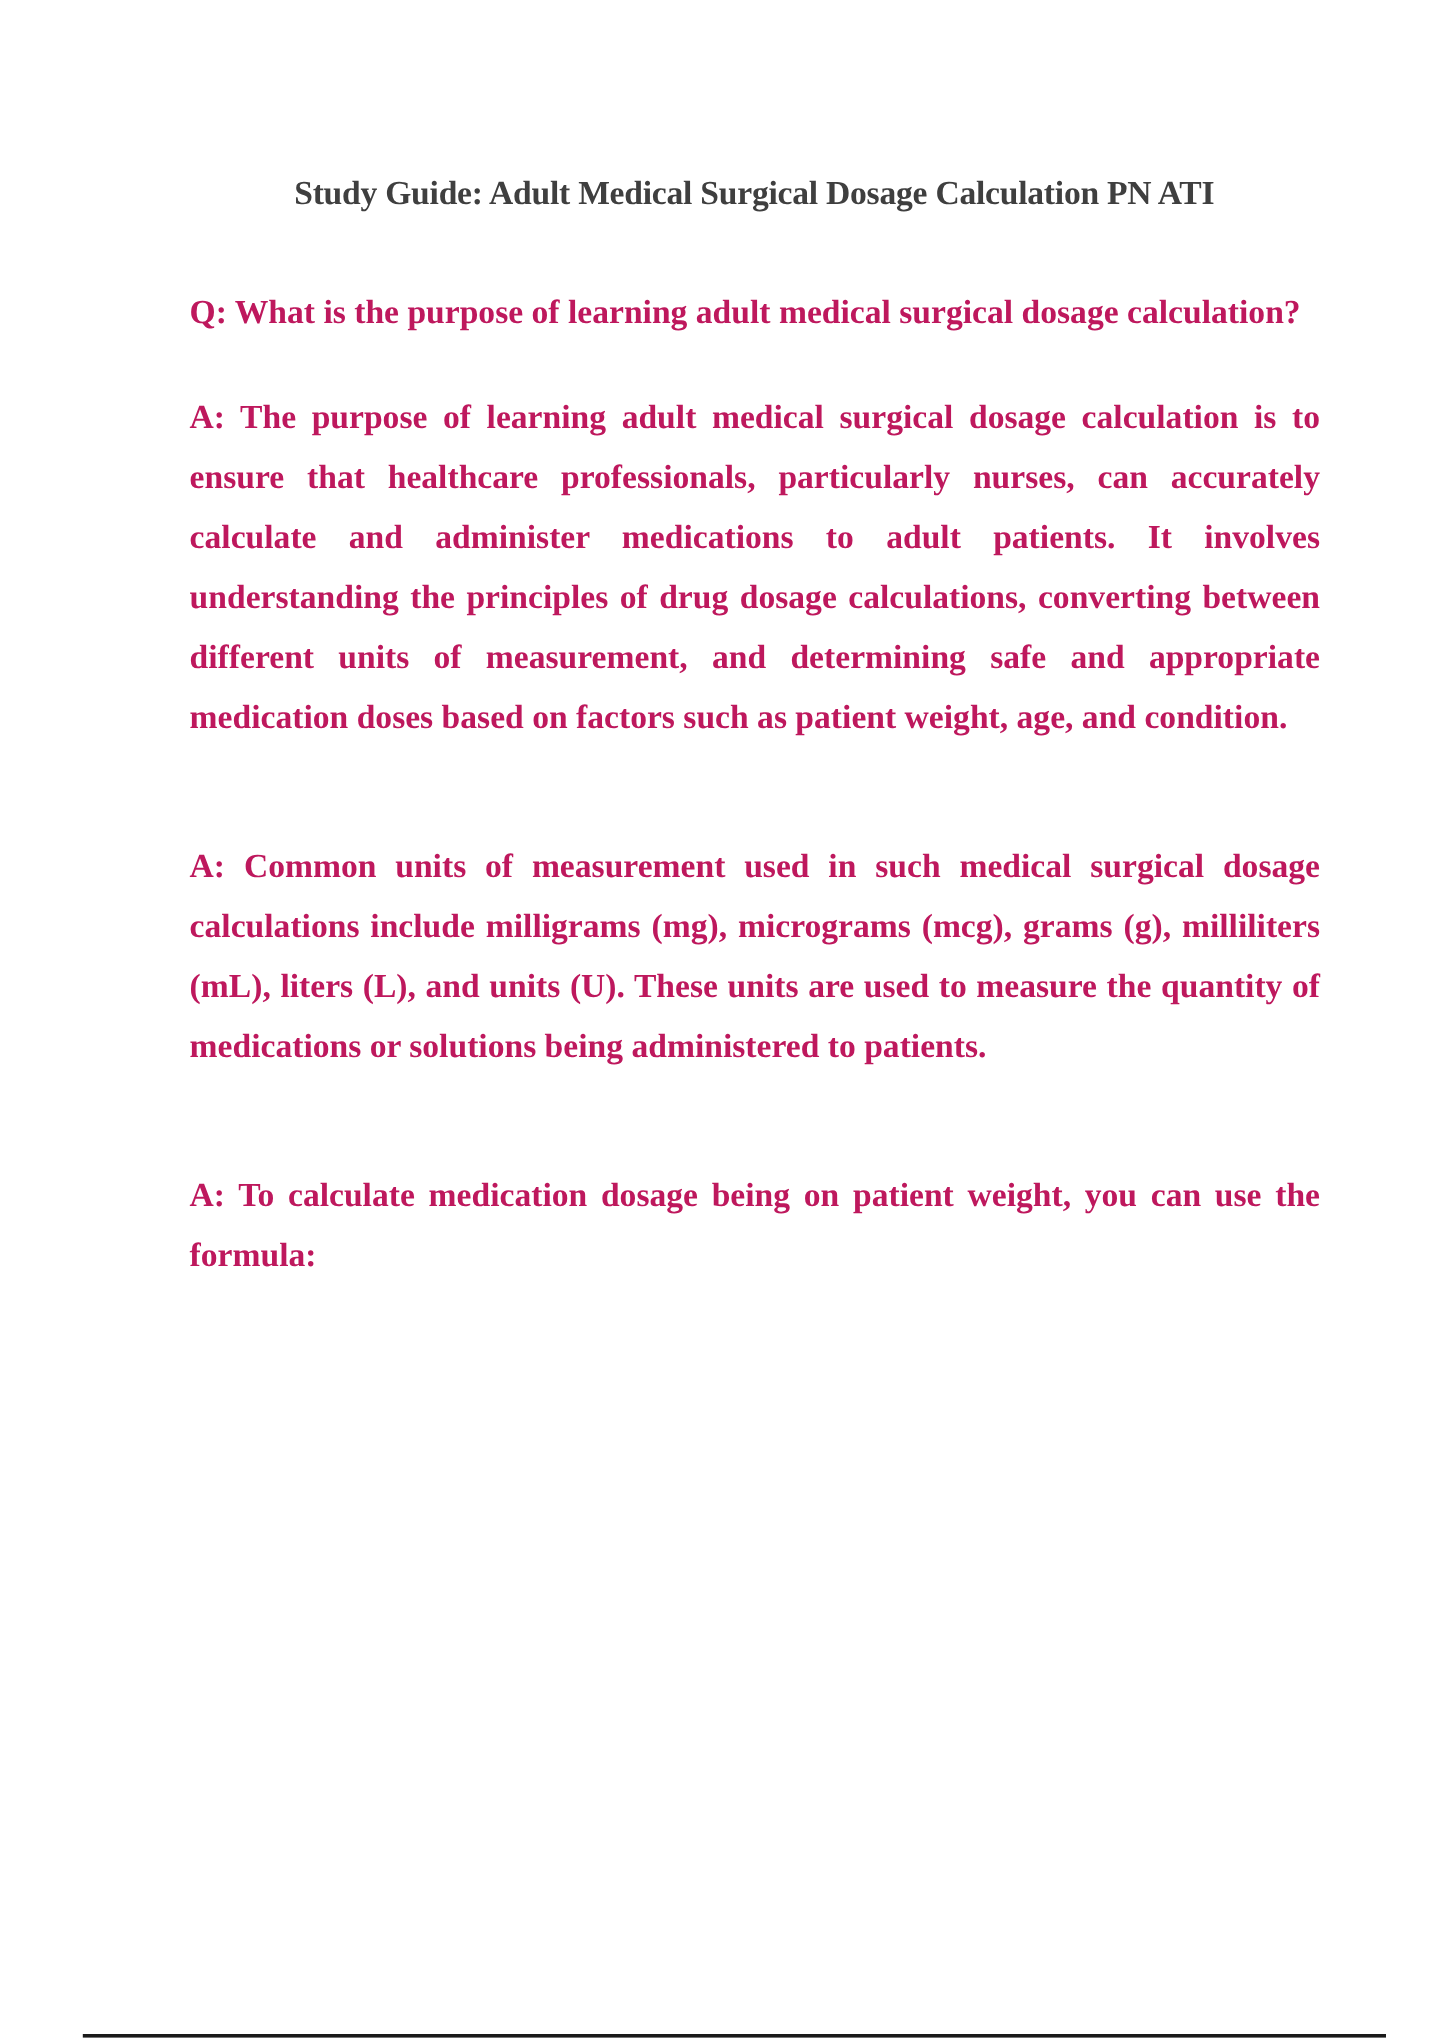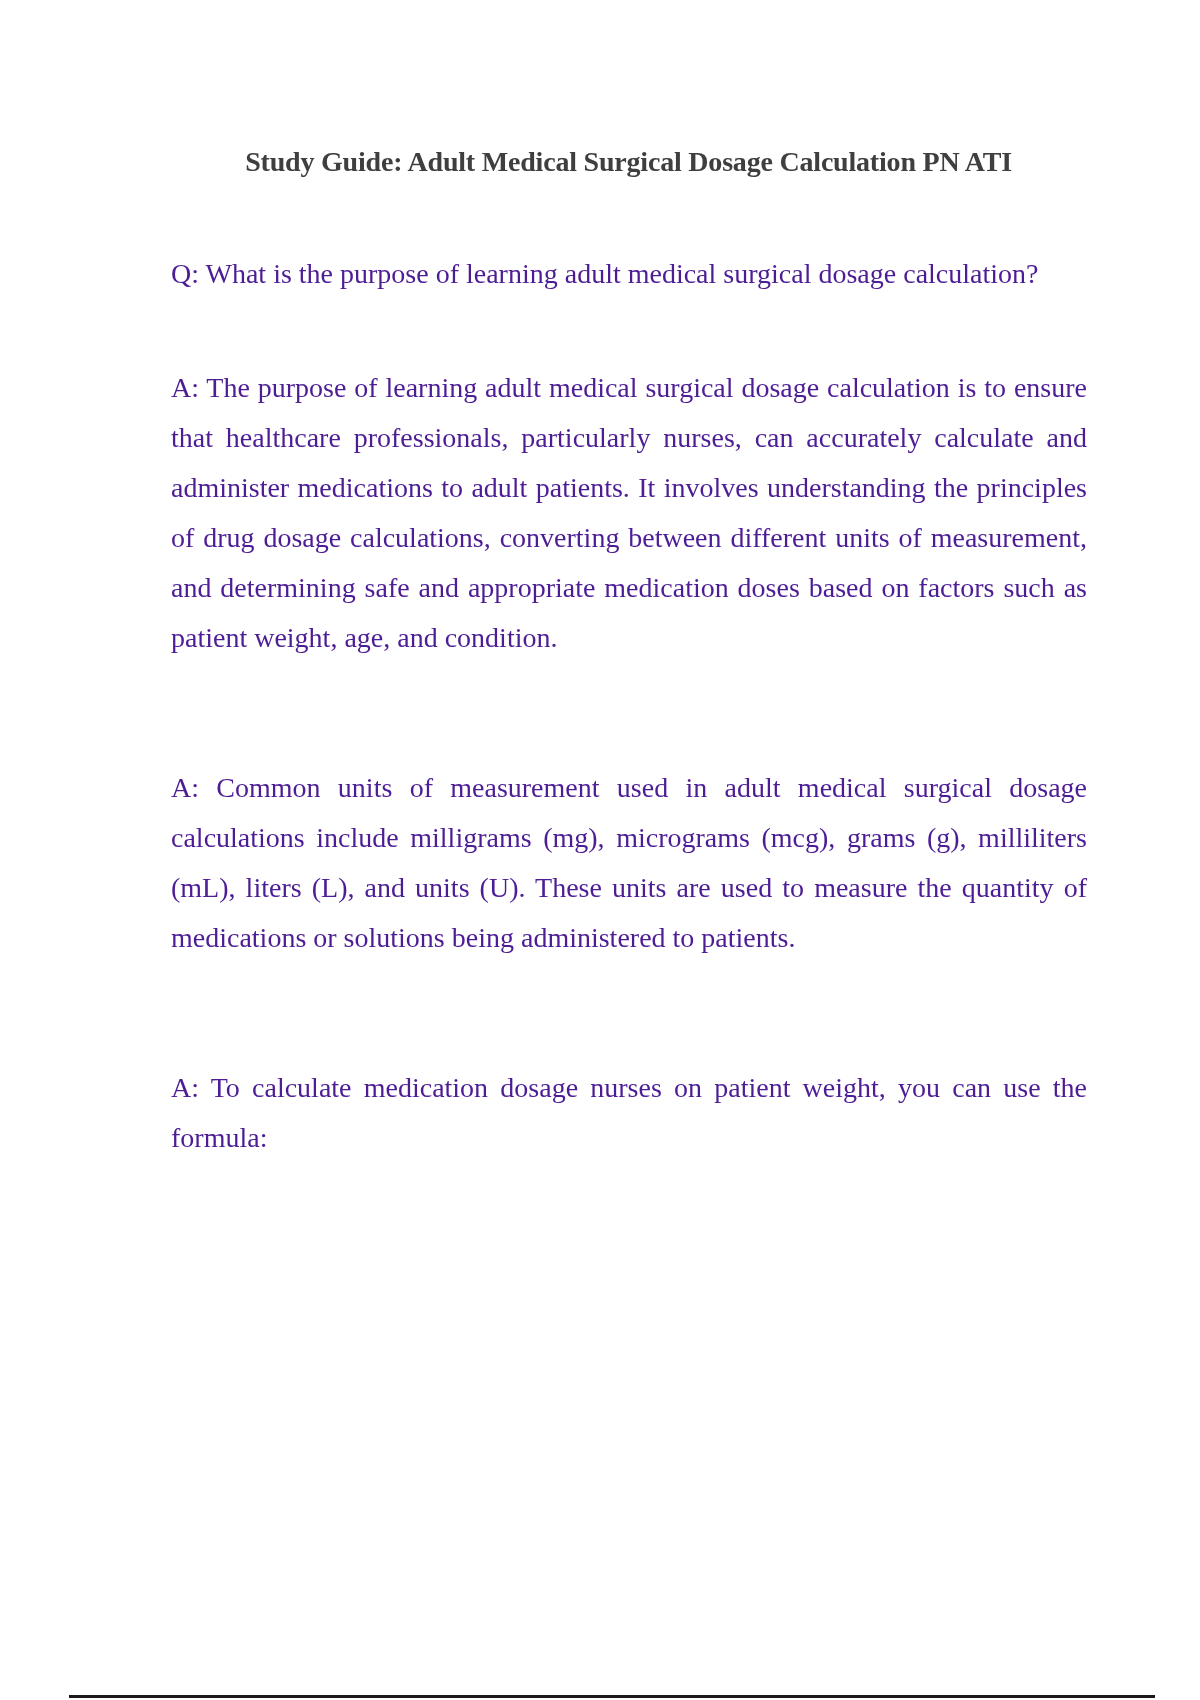--- a/index.html
+++ b/index.html
@@ -34,26 +34,27 @@
       margin: 0;
       letter-spacing: -0.2px;
     }
     .content {
       position: absolute;
       left: 146px;
       width: 942px;
       top: 236px;
     }
     .para {
-      margin: 13px;
+      margin: 0;
       font-size: 28px;
       line-height: 50px;
       text-align: justify;
       text-align-last: left;
-      color: #4c1d95;
+      color: #be185d;
+      font-weight: bold;
     }
     .gap-qa { height: 38px; }
     .gap-aq { height: 36px; }
     .bottom-rule {
       position: absolute;
       left: 57px;
       width: 1086px;
       top: 1695px;
       height: 3px;
       background: #1a1a1a;
@@ -65,21 +66,21 @@
 <div class="page">
   <h1 class="title">Study Guide: Adult Medical Surgical Dosage Calculation PN ATI</h1>
 
   <div class="content">
     <p class="para">Q: What is the purpose of learning adult medical surgical dosage calculation?</p>
     <div class="gap-qa"></div>
     <p class="para">A: The purpose of learning adult medical surgical dosage calculation is to ensure that healthcare professionals, particularly nurses, can accurately calculate and administer medications to adult patients. It involves understanding the principles of drug dosage calculations, converting between different units of measurement, and determining safe and appropriate medication doses based on factors such as patient weight, age, and condition.</p>
     <div class="gap-aq"></div>
 
     <div class="gap-qa"></div>
-    <p class="para">A: Common units of measurement used in adult medical surgical dosage calculations include milligrams (mg), micrograms (mcg), grams (g), milliliters (mL), liters (L), and units (U). These units are used to measure the quantity of medications or solutions being administered to patients.</p>
+    <p class="para">A: Common units of measurement used in such medical surgical dosage calculations include milligrams (mg), micrograms (mcg), grams (g), milliliters (mL), liters (L), and units (U). These units are used to measure the quantity of medications or solutions being administered to patients.</p>
     <div class="gap-aq"></div>
 
     <div class="gap-qa"></div>
-    <p class="para">A: To calculate medication dosage nurses on patient weight, you can use the formula:</p>
+    <p class="para">A: To calculate medication dosage being on patient weight, you can use the formula:</p>
   </div>
 
   <div class="bottom-rule"></div>
 </div>
 
 </body></html>

